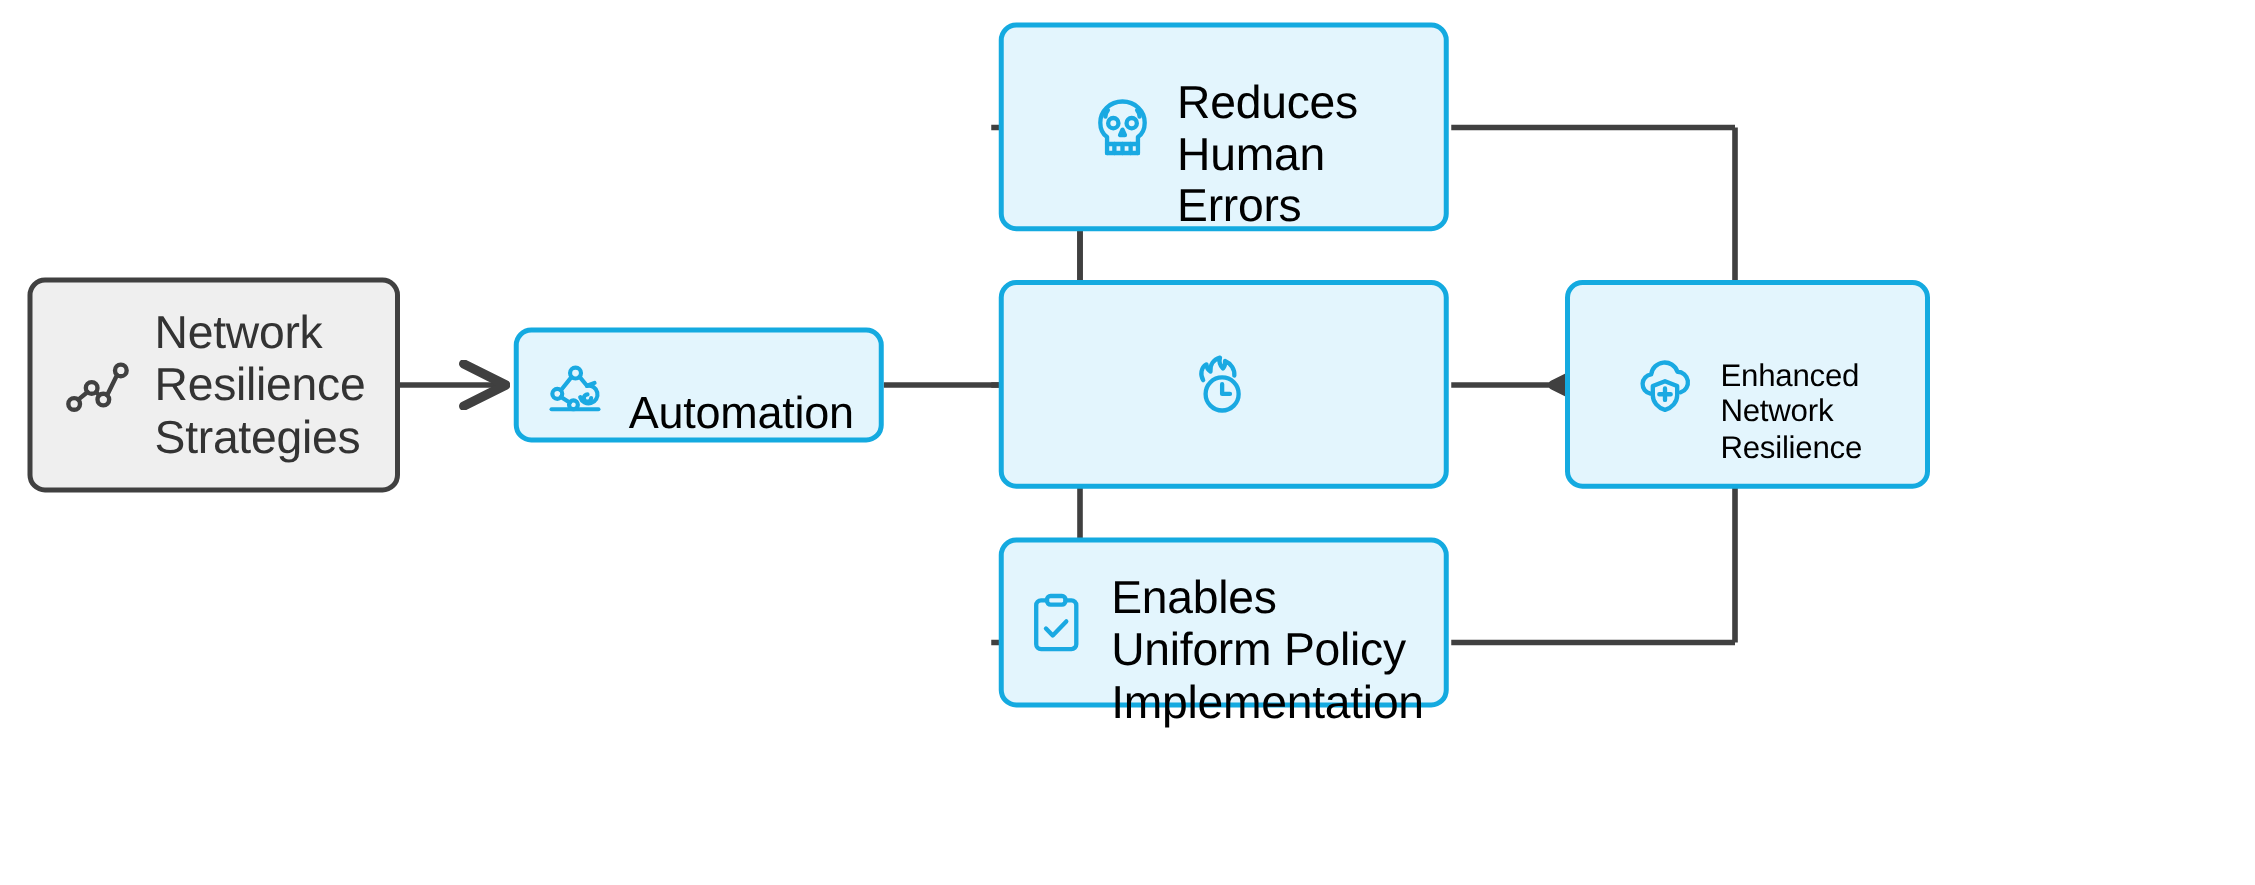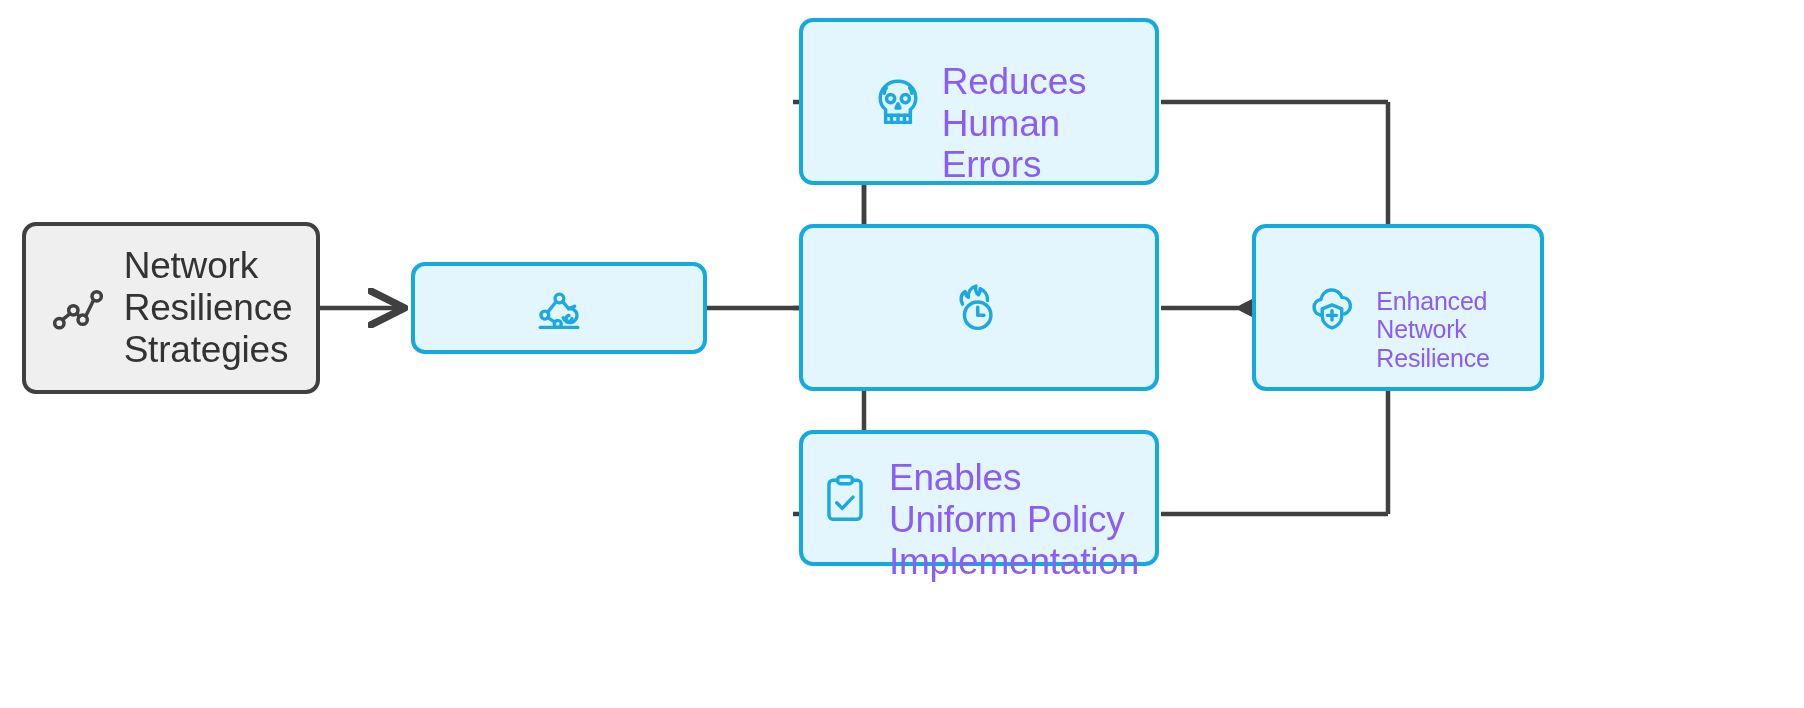--- a/index.html
+++ b/index.html
@@ -54,21 +54,21 @@
     background: #efefef;
     border-color: #404040;
   }
   .node.source .label { color: #333333; }
 
   
   .node.blue {
     background: #e3f5fd;
     border-color: #14aae0;
   }
-  .node.blue .label { color: #8b5cf6; margin-top: 44px; }
+  .node.blue .label { color: #000000; margin-top: 44px; }
 
   
   #node-source      { left: 22px;   top: 222px; width: 298px; height: 172px; }
   #node-automation  { left: 411px;  top: 262px; width: 296px; height: 92px;  }
   #node-reduce      { left: 799px;  top: 18px;  width: 360px; height: 167px; }
   #node-accelerate  { left: 799px;  top: 224px; width: 360px; height: 167px; }
   #node-policy      { left: 799px;  top: 430px; width: 360px; height: 136px; }
   #node-outcome     { left: 1252px; top: 224px; width: 292px; height: 167px; }
 
   #node-automation .label { font-size: 36px; }
@@ -171,20 +171,21 @@
         <circle cx="11.4" cy="19.6" r="1.7"></circle>
         <path d="M6.6,14 L10.7,8.9"></path>
         <path d="M6.6,16.6 L10.1,18.8"></path>
         <path d="M13.7,8.8 L16.6,12.3"></path>
         <path d="M16.6,12.3 a3.4,3.4 0 1 1 -2.6,4.4"></path>
         <path d="M16.6,12.3 l2.9,-1.1"></path>
         <path d="M16.8,15.6 a1.4,1.4 0 1 0 1.4,1.4"></path>
         <path d="M3,21.3 L21,21.3"></path>
       </svg>
     </span>
+    <span class="label">Automation</span>
   </div>
 
   <div class="node blue" id="node-reduce">
     <span class="ico">
       <svg width="52" height="52" viewBox="0 0 24 24" fill="none" stroke="#1aa9e2" stroke-width="1.6" stroke-linecap="round" stroke-linejoin="round">
         <path d="M12,2.4 C7.3,2.4 3.8,5.9 3.8,10.2 c0,2.5 1.1,4.3 2.5,5.3 v2.6 h11.4 v-2.6 c1.4,-1 2.5,-2.8 2.5,-5.3 C20.2,5.9 16.7,2.4 12,2.4 Z"></path>
         <circle cx="8.6" cy="10.4" r="1.9"></circle>
         <circle cx="15.4" cy="10.4" r="1.9"></circle>
         <path d="M12,12.8 l-0.9,2 h1.8 Z"></path>
         <path d="M6.3,18.1 v3.3 M9,18.1 v3.3 M12,18.1 v3.3 M15,18.1 v3.3 M17.7,18.1 v3.3"></path>

